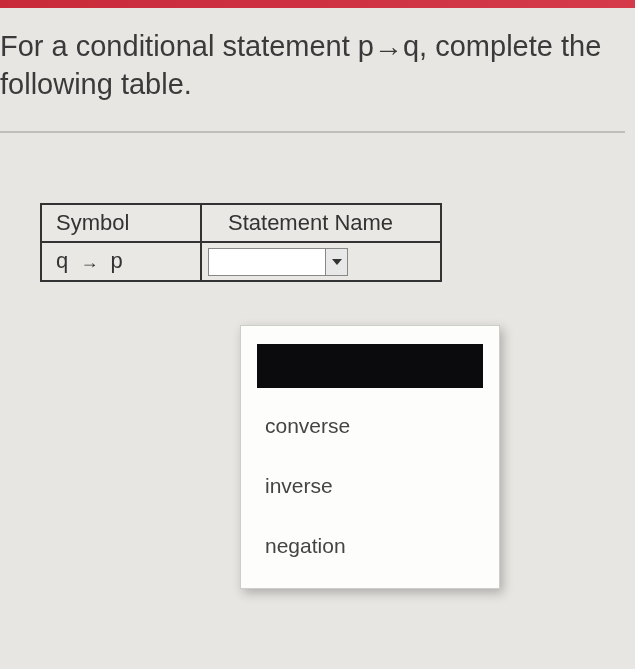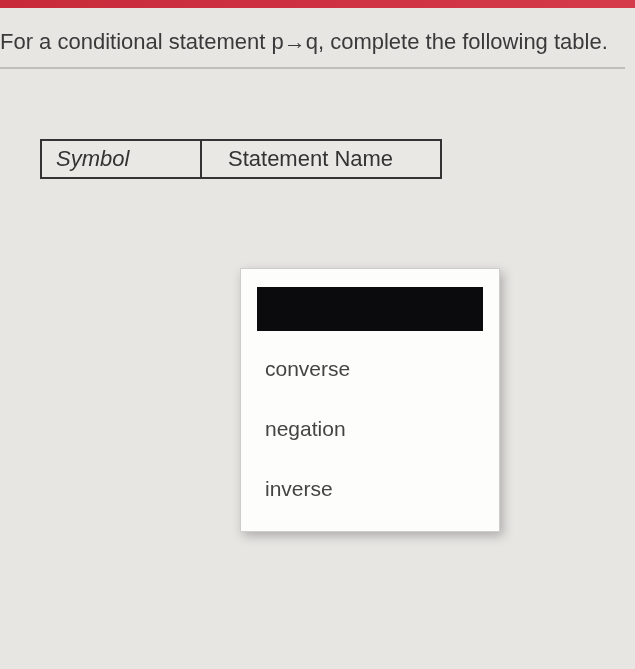--- a/index.html
+++ b/index.html
@@ -21,24 +21,24 @@
       left: 0;
       right: 0;
       height: 8px;
       background: linear-gradient(to right, #c82a3a 0%, #d43a4a 100%);
       z-index: 10;
     }
     .content {
       padding: 28px 10px 0 0;
     }
     .instruction {
-      font-size: 22px;
+      font-size: 29px;
       color: #3a3a3a;
       padding: 0 10px 0 0;
-      margin-bottom: 10px;
+      margin-bottom: 28px;
       line-height: 1.3;
     }
     .hr {
       border: none;
       border-top: 2px solid #c0beba;
       margin: 0 0 70px 0;
     }
     .table-wrap {
       margin-left: 40px;
       position: relative;
@@ -55,21 +55,20 @@
       background: #eae8e4;
       font-weight: normal;
       height: 38px;
       vertical-align: middle;
     }
     th {
       font-weight: normal;
     }
     .col-symbol {
       width: 160px;
-      font-style: italic;
     }
     .col-name {
       width: 240px;
       padding-left: 26px;
     }
     .arrow {
       display: inline-block;
       margin: 0 6px;
       font-size: 18px;
     }
@@ -97,21 +96,21 @@
       align-items: center;
       justify-content: center;
     }
     .select-caret svg {
       width: 10px;
       height: 10px;
     }
     .dropdown {
       position: absolute;
       left: 200px;
-      top: 129px;
+      top: 122px;
       width: 260px;
       background: #fdfdfc;
       border: 1px solid #cfcdc9;
       box-shadow: 3px 4px 10px rgba(0,0,0,0.25);
       padding: 18px 16px 12px 16px;
       z-index: 20;
     }
     .dropdown-option {
       padding: 18px 8px;
       font-size: 21px;
@@ -134,23 +133,40 @@
   <div class="instruction">For a conditional statement p→q, complete the following table.</div>
   <hr class="hr">
 
   <div class="table-wrap">
     <table>
       <tbody>
           <tr>
         <th class="col-symbol">Symbol</th>
         <th class="col-name">Statement Name</th>
       </tr>
+      <tr>
+        <td class="col-symbol">
+          <span>q</span>
+          <span class="arrow">→</span>
+          <span>p</span>
+        </td>
+        <td class="col-name select-cell">
+          <div class="select-box">
+            <span></span>
+            <div class="select-caret">
+              <svg viewBox="0 0 10 10">
+                    <polygon points="0,2 10,2 5,8" fill="#333"></polygon>
+                  </svg>
+            </div>
+          </div>
+        </td>
+      </tr>
     </tbody>
       </table>
 
     <div class="dropdown">
       <div class="dropdown-option blank"></div>
       <div class="dropdown-option">converse</div>
+      <div class="dropdown-option">inverse</div>
       <div class="dropdown-option">negation</div>
-      <div class="dropdown-option">inverse</div>
     </div>
   </div>
 </div>
 
 </body></html>

